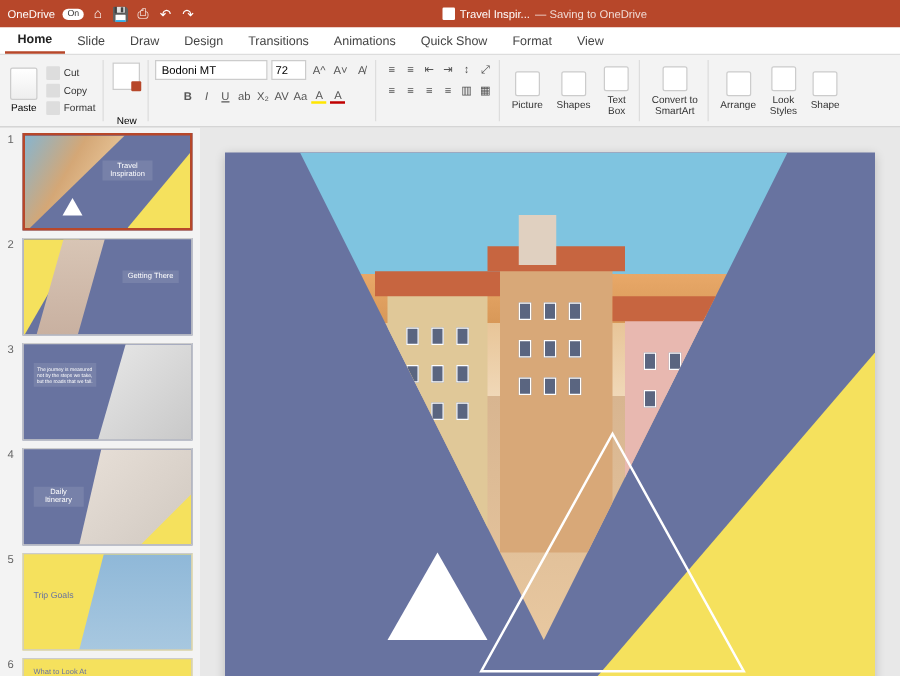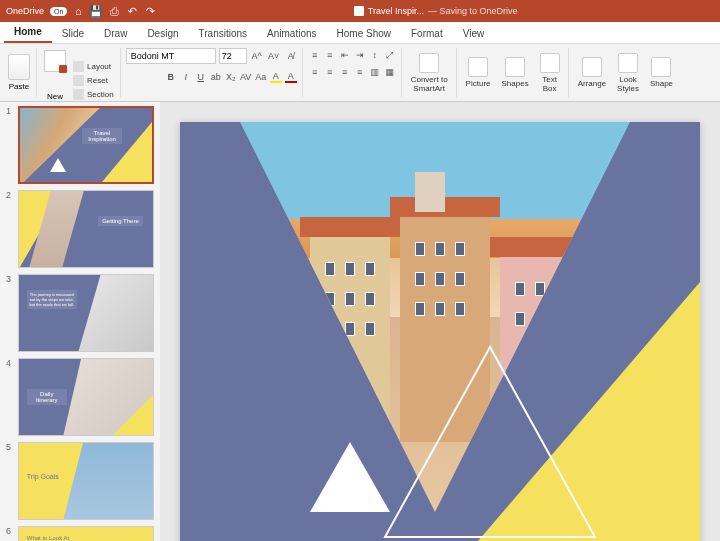--- a/index.html
+++ b/index.html
@@ -76,61 +76,61 @@
   </div>
 </div>
 
 <div class="tabs">
   <div class="tab active">Home</div>
   <div class="tab">Slide</div>
   <div class="tab">Draw</div>
   <div class="tab">Design</div>
   <div class="tab">Transitions</div>
   <div class="tab">Animations</div>
-  <div class="tab">Home Show</div>
+  <div class="tab">Quick Show</div>
   <div class="tab">Format</div>
   <div class="tab">View</div>
 </div>
 
 <div class="ribbon">
   <div class="ribbon-group">
       <div class="rg-content">
     <div class="paste-btn">
           <div class="paste-icon"></div>
           <span>Paste</span>
         </div>
+    <div class="clip-col">
+      <div class="small-btn">
+            <span class="small-icon"></span>
+            <span>Cut</span>
+          </div>
+      <div class="small-btn">
+            <span class="small-icon"></span>
+            <span>Copy</span>
+          </div>
+      <div class="small-btn">
+            <span class="small-icon"></span>
+            <span>Format</span>
+          </div>
+    </div>
   </div>
     </div>
 
   <div class="ribbon-group">
       <div class="rg-content">
     <div class="newslide-btn">
           <div class="ns-icon"></div>
           <span style="white-space:pre;text-align:center">New
 Slide</span>
         </div>
-    <div class="clip-col">
-      <div class="small-btn">
-            <span class="small-icon"></span>
-            <span>Layout</span>
-          </div>
-      <div class="small-btn">
-            <span class="small-icon"></span>
-            <span>Reset</span>
-          </div>
-      <div class="small-btn">
-            <span class="small-icon"></span>
-            <span>Section</span>
-          </div>
-    </div>
   </div>
     </div>
 
   <div class="ribbon-group font-group">
-      <div class="rg-content" style="flex-direction:column;align-items:flex-end">
+      <div class="rg-content" style="flex-direction:column;align-items:center">
     <div class="font-row">
       <input class="font-select" value="Bodoni MT" style="">
       <input class="size-select" value="72" style="">
       <div class="mini-btn">A^</div>
       <div class="mini-btn">A˅</div>
       <div class="mini-btn">A̸</div>
     </div>
     <div class="font-fmt-row">
       <div class="mini-btn">
             <b>B</b>
@@ -173,40 +173,40 @@
       <div class="mini-btn">▥</div>
       <div class="mini-btn">▦</div>
     </div>
   </div>
     </div>
 
   <div class="ribbon-group">
       <div class="rg-content">
     <div class="big-btn">
           <div class="big-icon"></div>
+          <span>Picture</span>
+        </div>
+    <div class="big-btn">
+          <div class="big-icon"></div>
+          <span>Shapes</span>
+        </div>
+    <div class="big-btn">
+          <div class="big-icon"></div>
+          <span style="white-space:pre;text-align:center">Text
+Box</span>
+        </div>
+  </div>
+    </div>
+
+  <div class="ribbon-group">
+      <div class="rg-content">
+    <div class="big-btn">
+          <div class="big-icon"></div>
           <span style="white-space:pre;text-align:center">Convert to
 SmartArt</span>
-        </div>
-  </div>
-    </div>
-
-  <div class="ribbon-group">
-      <div class="rg-content">
-    <div class="big-btn">
-          <div class="big-icon"></div>
-          <span>Picture</span>
-        </div>
-    <div class="big-btn">
-          <div class="big-icon"></div>
-          <span>Shapes</span>
-        </div>
-    <div class="big-btn">
-          <div class="big-icon"></div>
-          <span style="white-space:pre;text-align:center">Text
-Box</span>
         </div>
   </div>
     </div>
 
   <div class="ribbon-group">
       <div class="rg-content">
     <div class="big-btn">
           <div class="big-icon"></div>
           <span>Arrange</span>
         </div>

